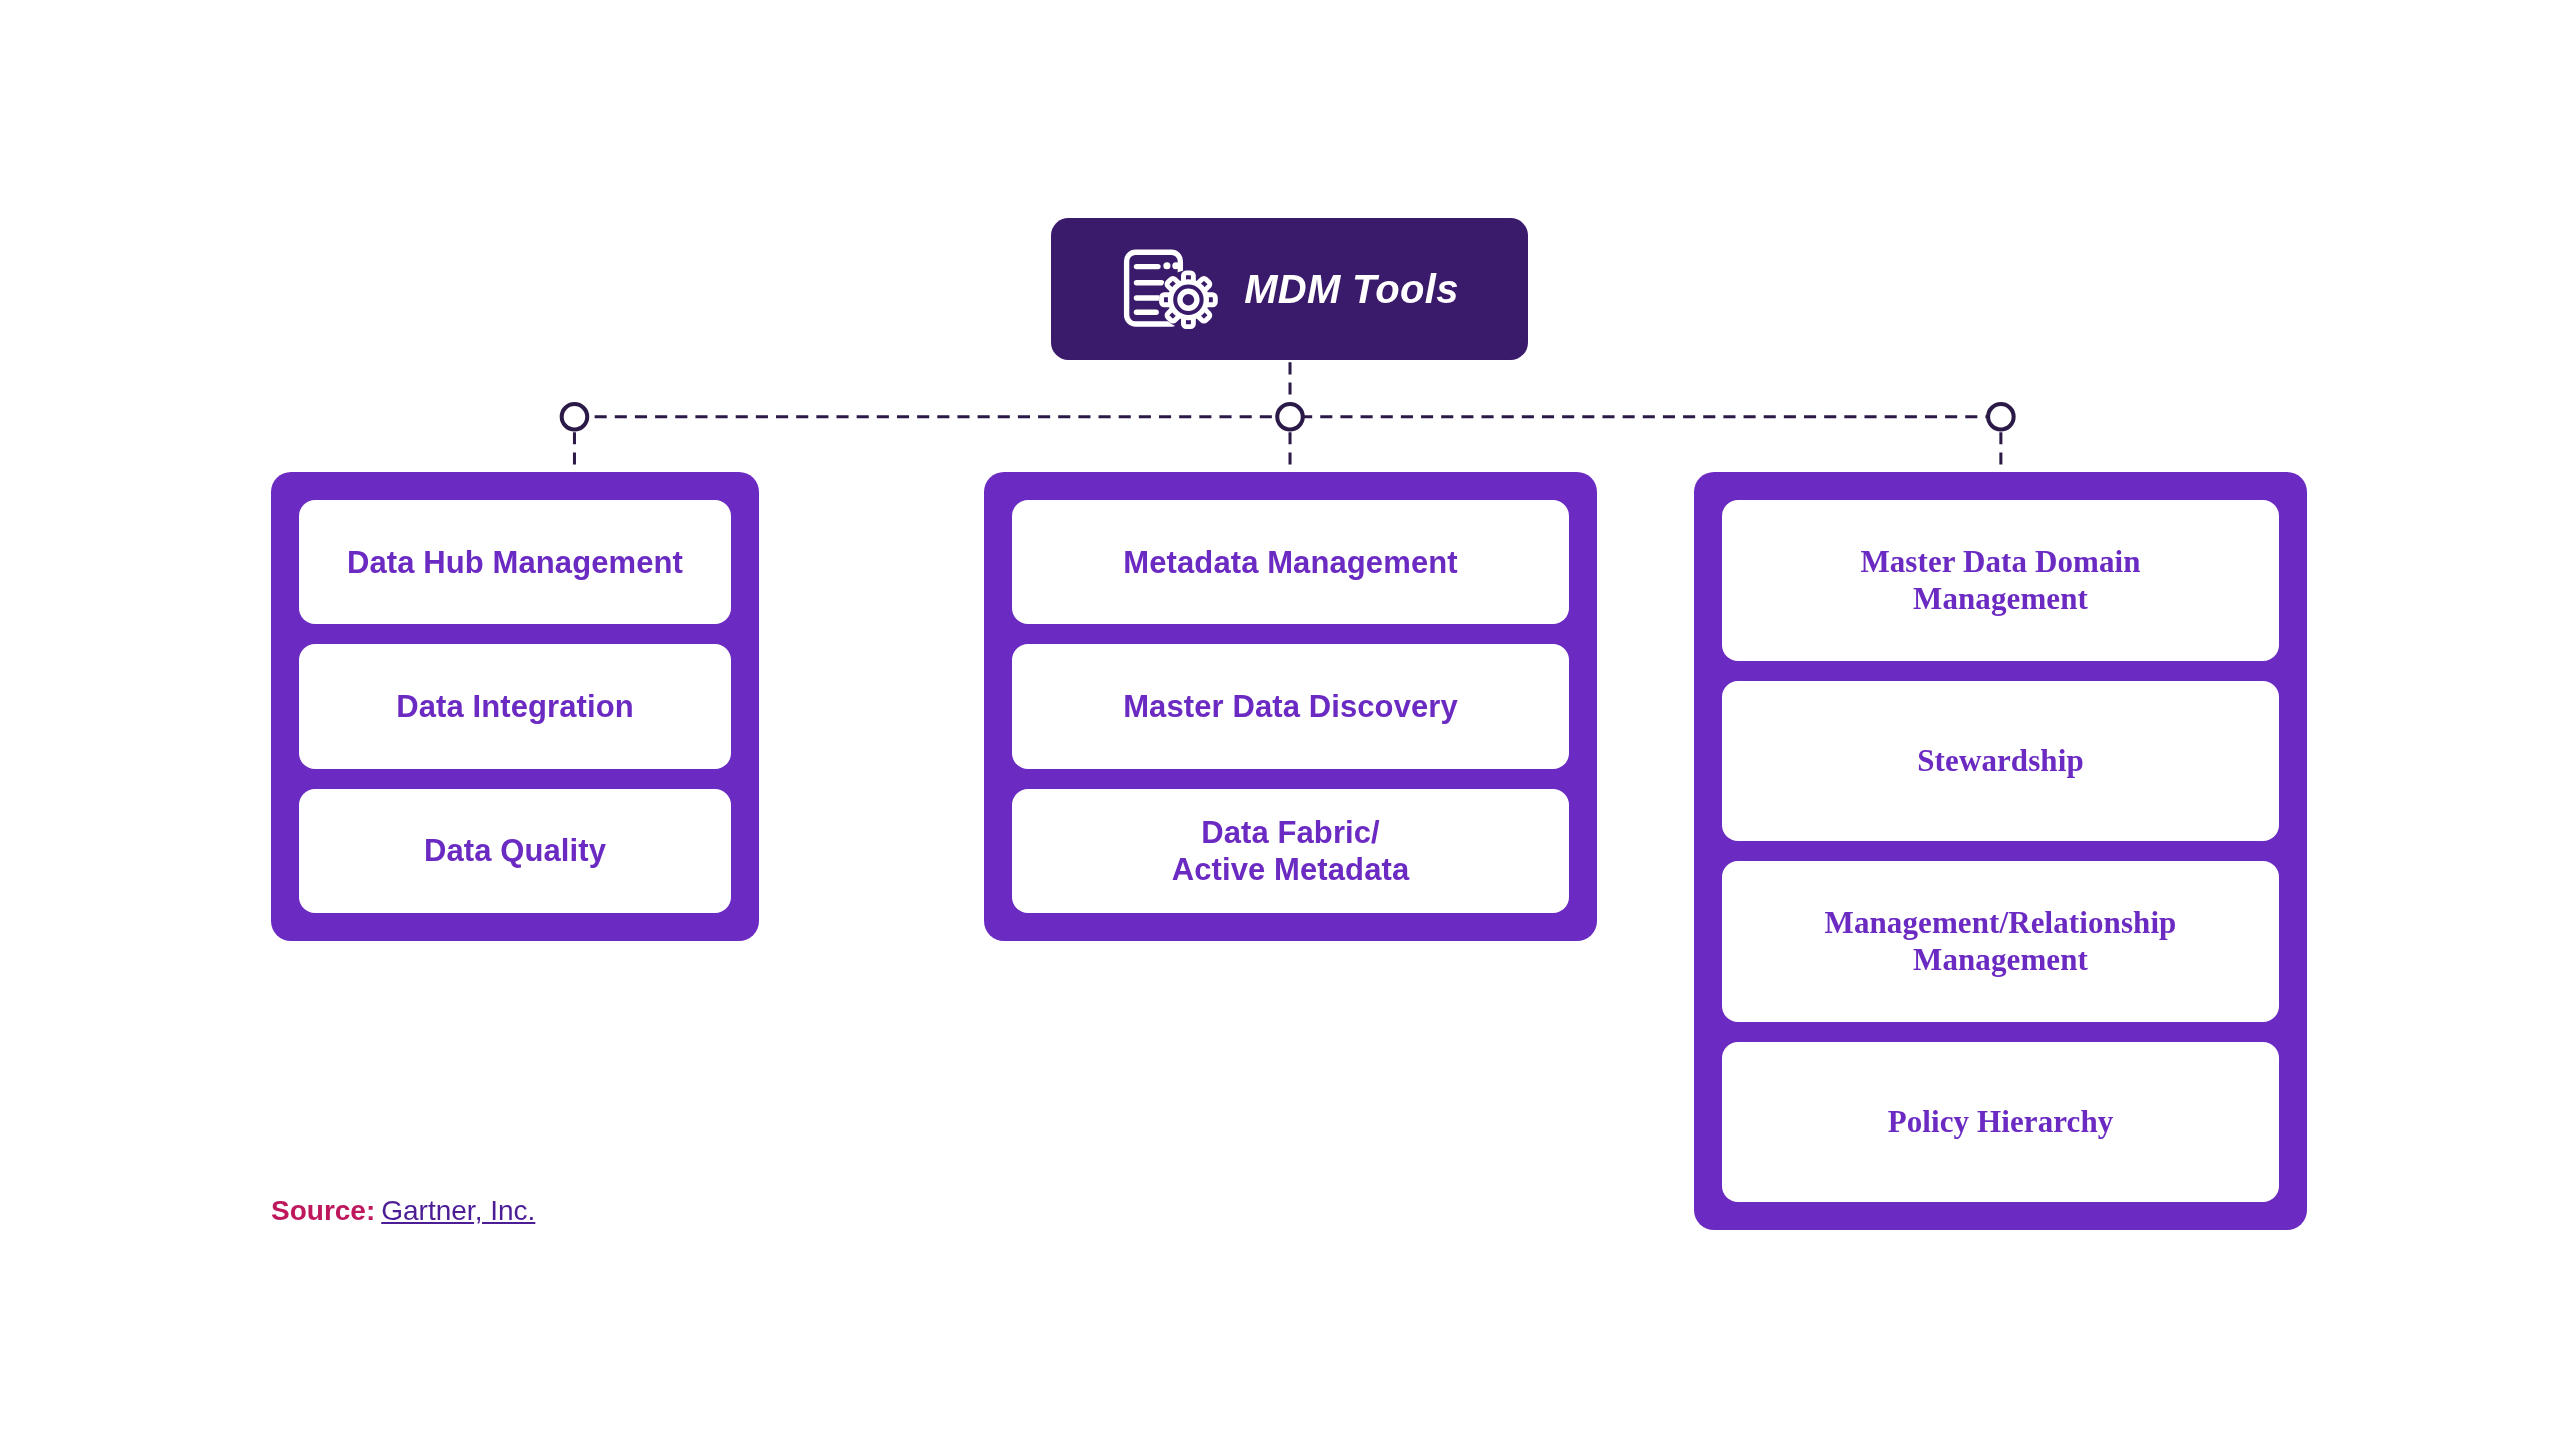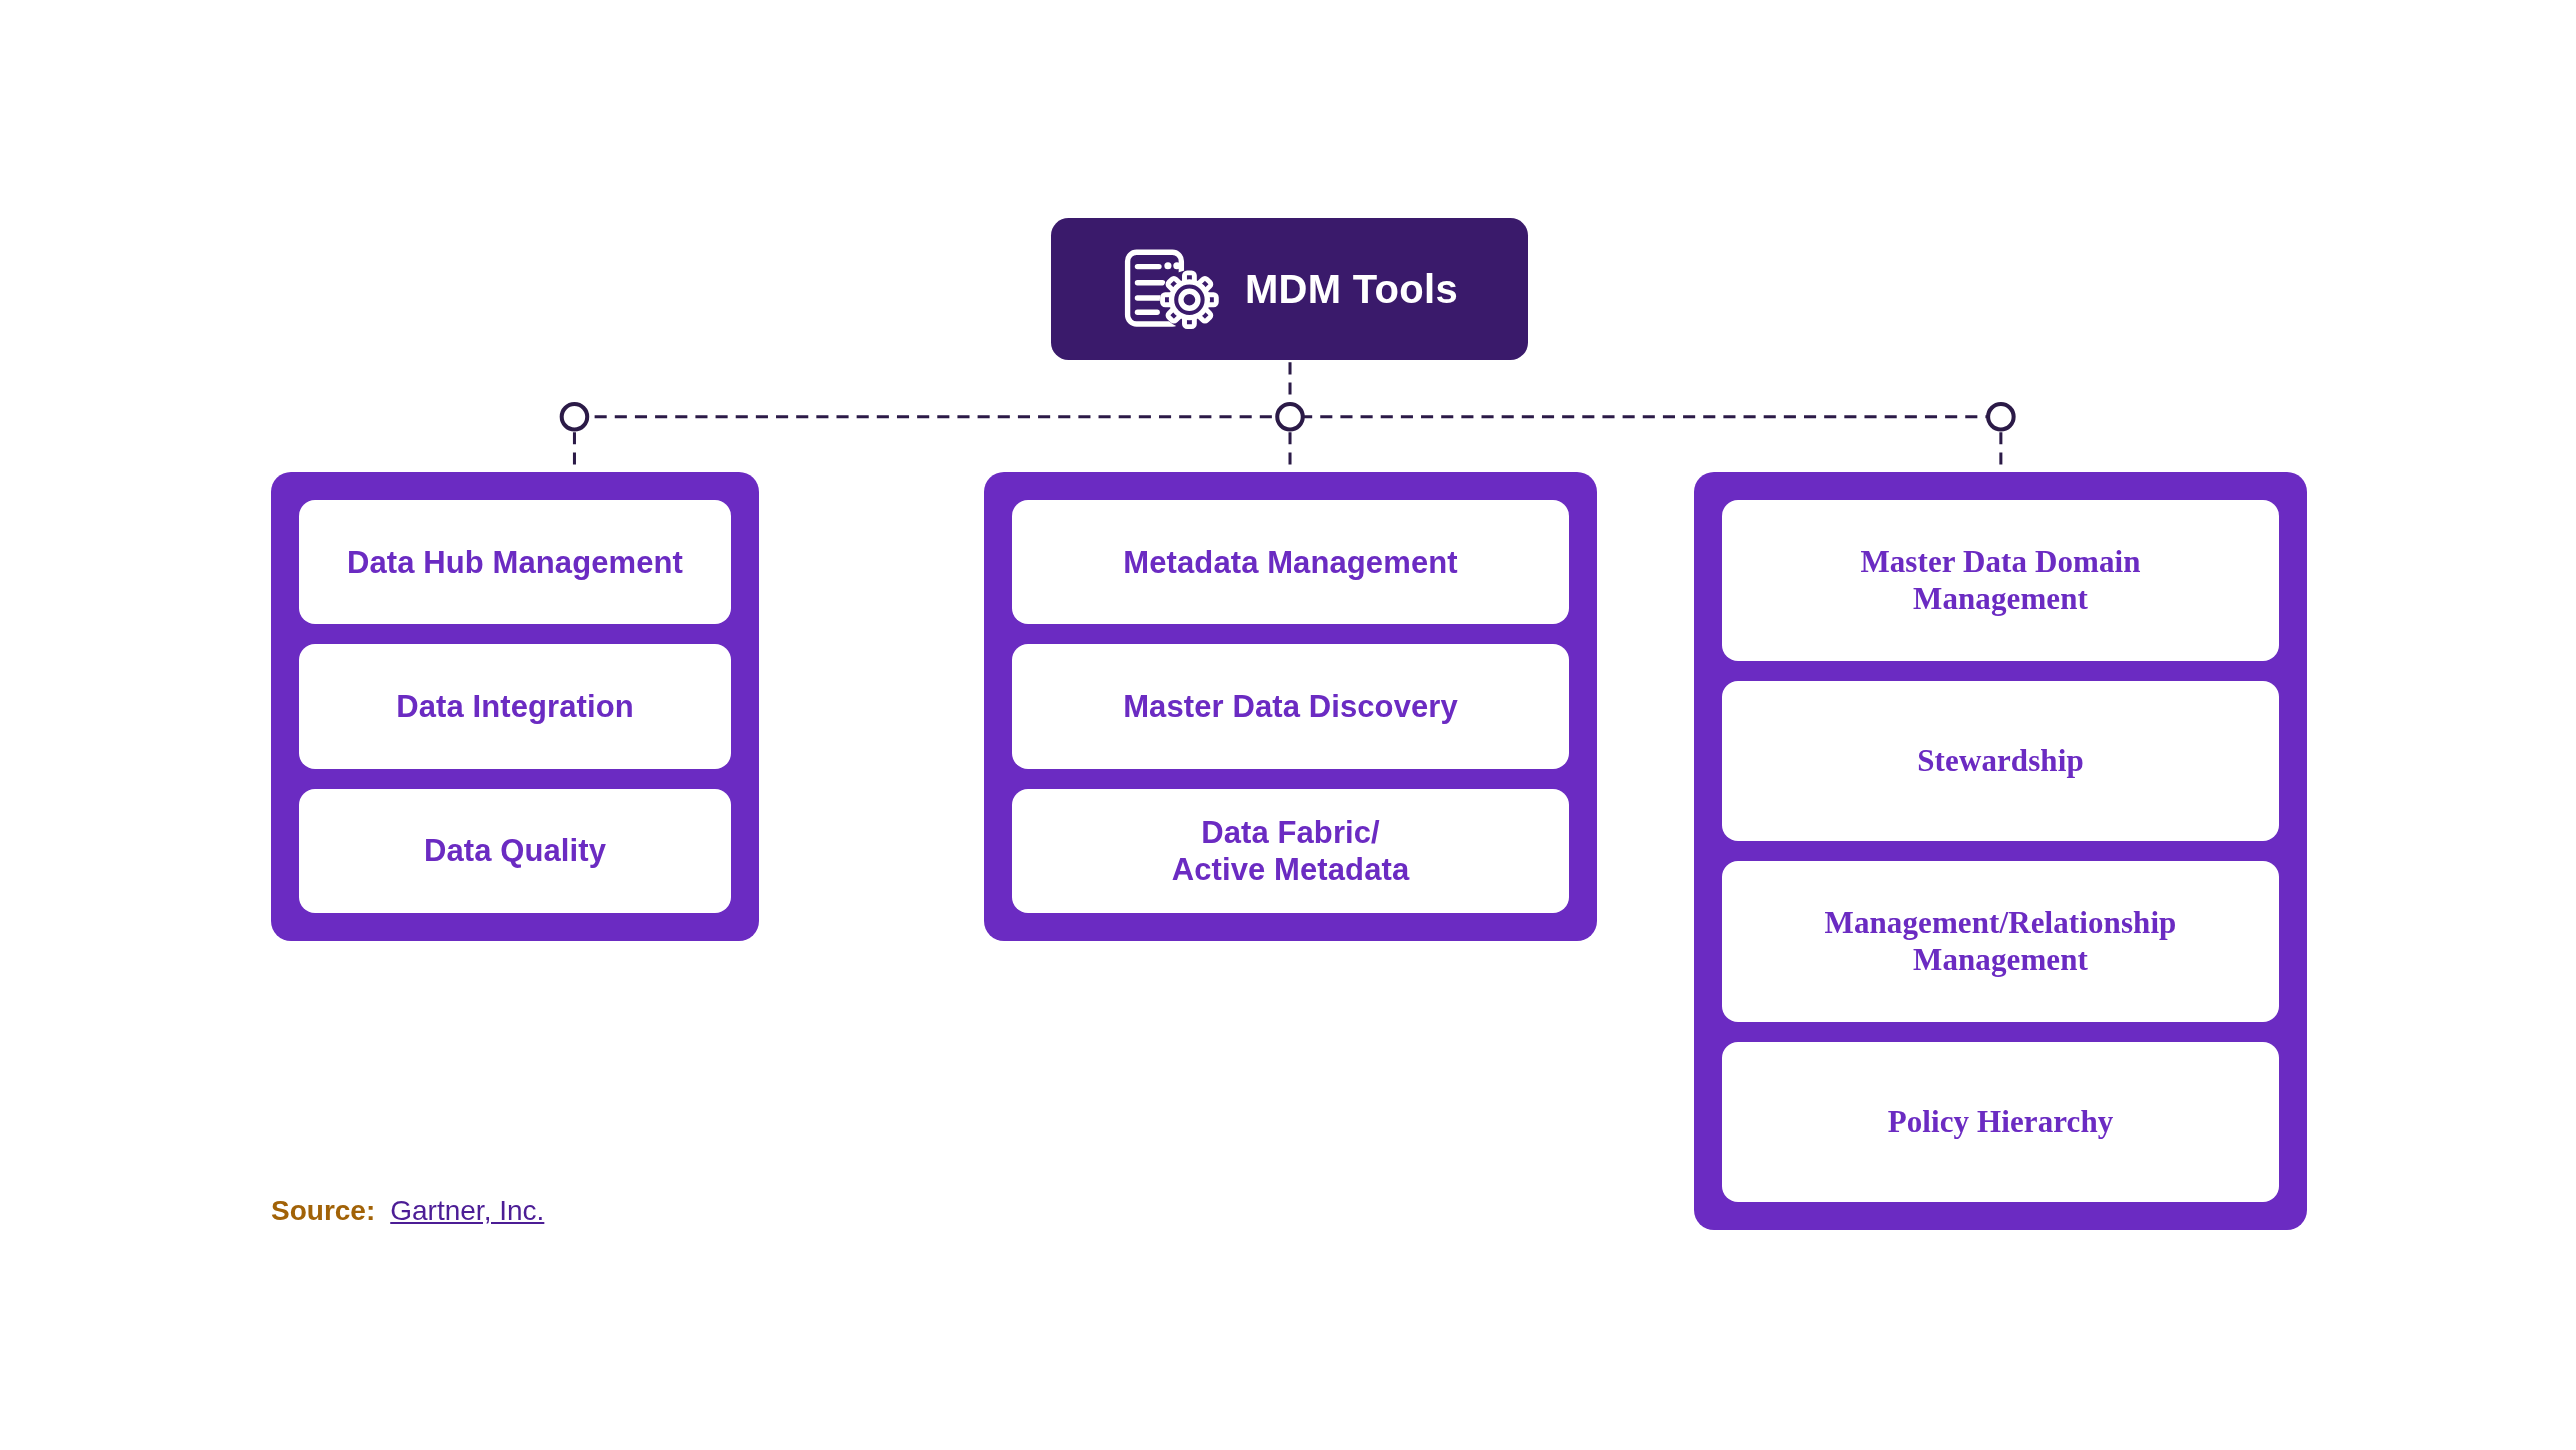--- a/index.html
+++ b/index.html
@@ -22,20 +22,21 @@
     left: 1051px;
     top: 218px;
     width: 477px;
     height: 142px;
     background: #3A1A6B;
     border-radius: 17.5px;
     display: flex;
     align-items: center;
     justify-content: center;
     gap: 23px;
+    font-style: italic;
   }
   .root-box .icon-svg {
     width: 101px;
     height: 86px;
     flex: 0 0 auto;
   }
   .root-title {
     color: #ffffff;
     font-size: 40px;
     font-weight: 700;
@@ -88,23 +89,23 @@
 
   
   .source {
     position: absolute;
     left: 271px;
     top: 1195px;
     font-size: 28px;
     white-space: nowrap;
   }
   .source .src-label {
-    color: #a16207;
+    color: #be185d;
     font-weight: 700;
-    margin-right: 15px;
+    margin-right: 6px;
   }
   .source .src-value {
     color: #4c1d95;
     font-weight: 400;
     text-decoration: underline;
   }
 </style>
 </head>
 <body>
 

